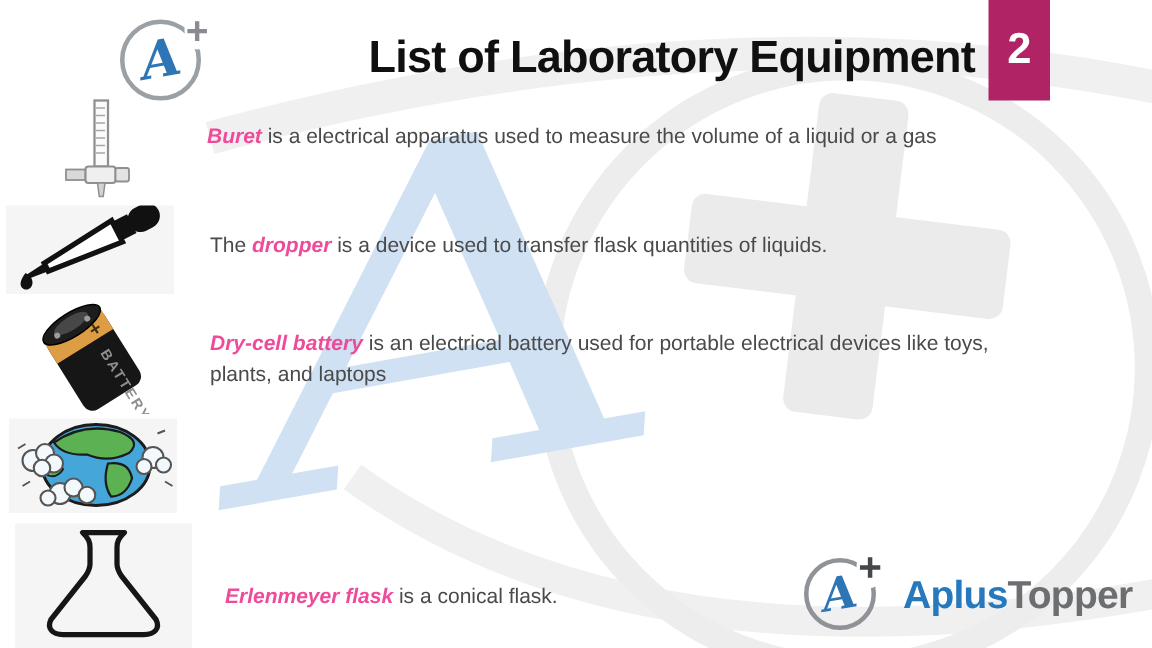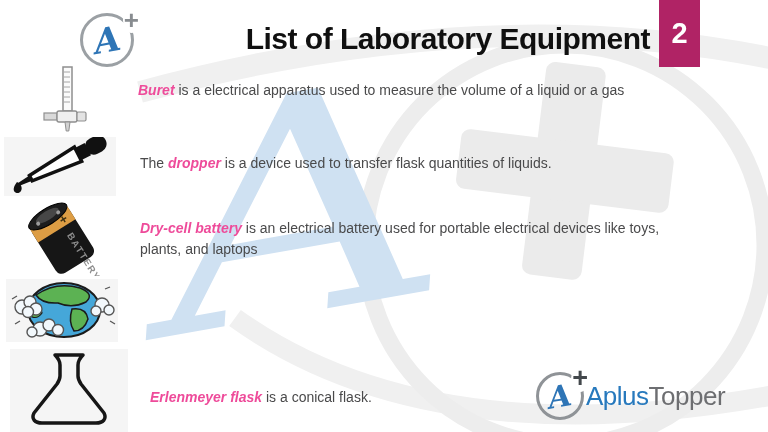--- a/index.html
+++ b/index.html
@@ -39,21 +39,21 @@
   .top-logo { left:80px; top:13px; width:54px; height:54px; }
   .top-logo .logo-circle { inset:0; border:3px solid #9ba0a4; }
   .top-logo .logo-a { font-size:34px; }
   .top-logo .logo-plus { top:-6px; right:-6px; font-size:26px; color:#888c90; }
 
   .footer-brand { left:536px; top:372px; display:flex; align-items:center; }
   .footer-logo { position:relative; width:48px; height:48px; }
   .footer-logo .logo-circle { inset:0; border:3px solid #8f9397; }
   .footer-logo .logo-a { font-size:30px; }
   .footer-logo .logo-plus { top:-7px; right:-5px; font-size:27px; color:#43484c; }
-  .brand-text { font-size:26px; font-weight:400; margin-left:2px; letter-spacing:-0.5px; }
+  .brand-text { font-size:26px; font-weight:700; margin-left:18px; letter-spacing:-0.5px; }
   .brand-aplus { color:var(--brand-blue,#2779bd); }
   .brand-topper { color:var(--brand-gray,#6d6e71); }
 
   .row-text {
     font-size:14px; line-height:21px; color:var(--body-text,#4a4a4b); z-index:2; position:absolute;
   }
   .term { color:var(--accent-pink,#ee4b9a); font-weight:700; font-style:italic;margin-top:32px; }
   .img-box {
     position:absolute; background:#f5f5f5; z-index:2;
     display:flex; align-items:center; justify-content:center;

